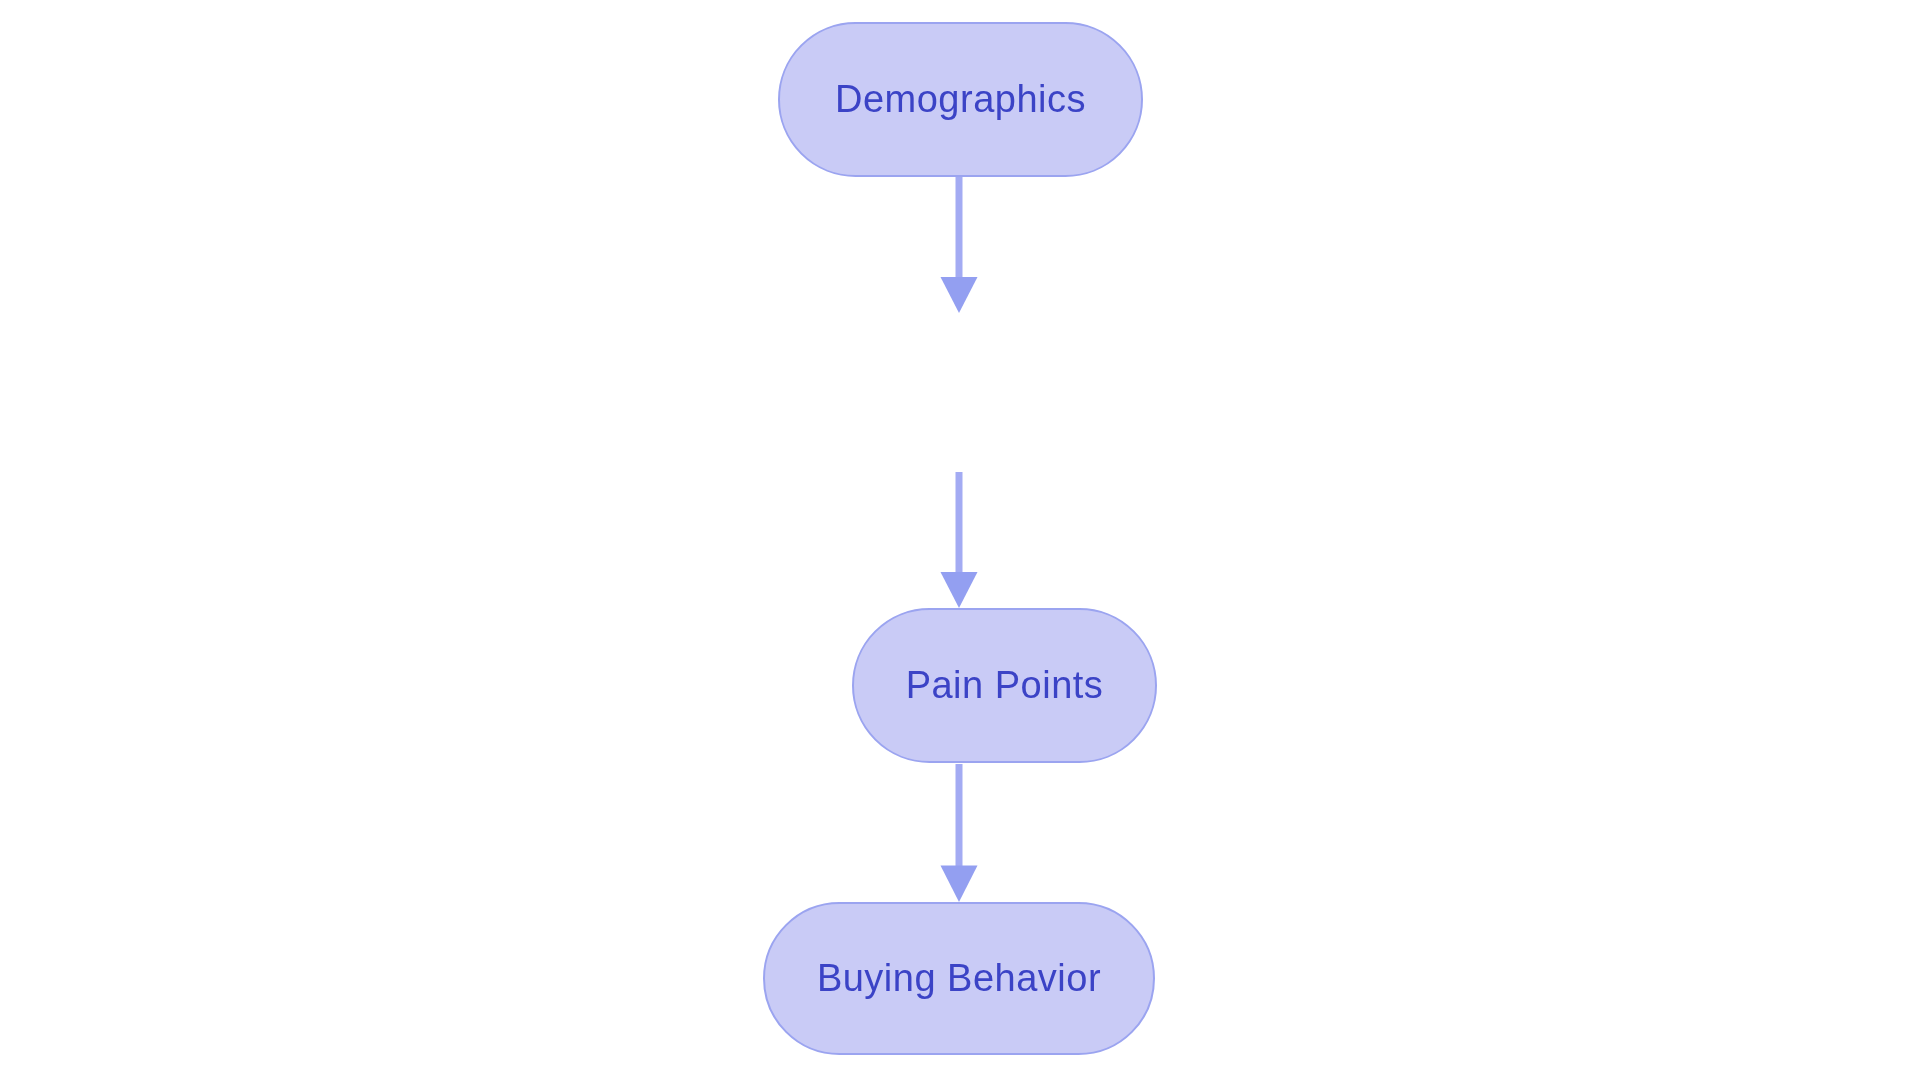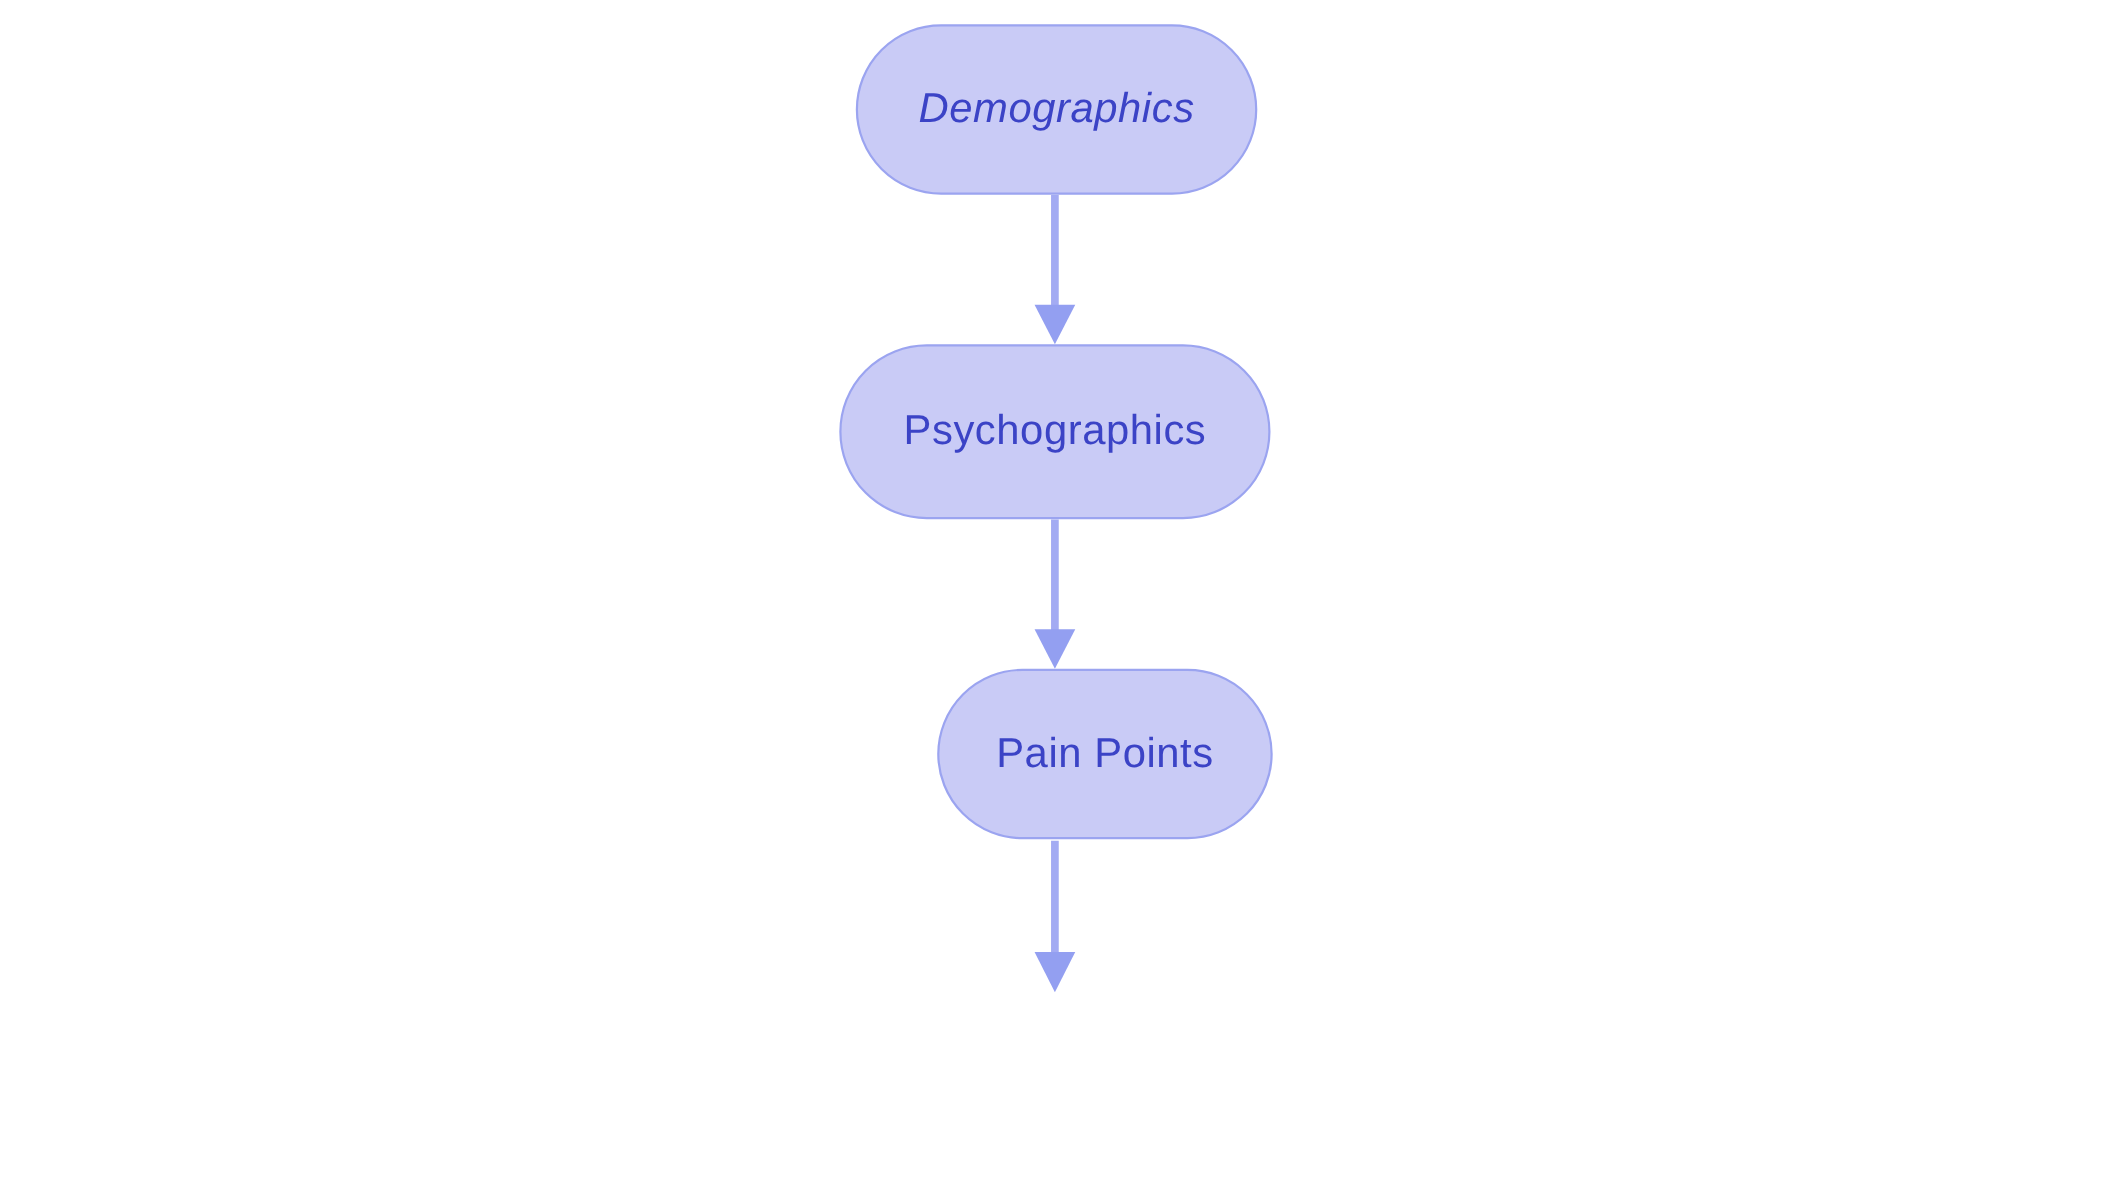--- a/index.html
+++ b/index.html
@@ -33,21 +33,21 @@
     align-items: center;
     justify-content: center;
   }
   .flow-node .node-label {
     color: var(--node-text);
     font-size: 38px;
     font-weight: 400;
     letter-spacing: 0.5px;
     white-space: nowrap;
   }
-  .node-1 { left: 778px; top: 22px;  width: 365px; height: 155px; font-style: italic; }
+  .node-1 { left: 778px; top: 22px;  width: 365px; height: 155px; }
   .node-2 { left: 763px; top: 313px; width: 392px; height: 159px; }
   .node-3 { left: 852px; top: 608px; width: 305px; height: 155px; }
   .node-4 { left: 763px; top: 902px; width: 392px; height: 153px; }
   .flow-arrow {
     position: absolute;
     width: 44px;
     display: block;
   }
   .arrow-1 { left: 937px; top: 177px; height: 136px; }
   .arrow-2 { left: 937px; top: 472px; height: 136px; }
@@ -62,32 +62,32 @@
 
   <div class="flow-node node-1">
     <span class="node-label">Demographics</span>
   </div>
 
   <svg class="flow-arrow arrow-1" viewBox="0 0 44 136" preserveAspectRatio="none" aria-hidden="true">
     <line x1="22" y1="0" x2="22" y2="103"></line>
     <polygon points="3.5,100 40.5,100 22,136"></polygon>
   </svg>
 
-  <div class="flow-node node-2">
-    <span class="node-label">Psychographics</span>
-  </div>
 
   <svg class="flow-arrow arrow-2" viewBox="0 0 44 136" preserveAspectRatio="none" aria-hidden="true">
     <line x1="22" y1="0" x2="22" y2="103"></line>
     <polygon points="3.5,100 40.5,100 22,136"></polygon>
   </svg>
 
   <div class="flow-node node-3">
     <span class="node-label">Pain Points</span>
   </div>
 
   <svg class="flow-arrow arrow-3" viewBox="0 0 44 136" preserveAspectRatio="none" aria-hidden="true">
     <line x1="22" y1="0" x2="22" y2="103"></line>
     <polygon points="3.5,100 40.5,100 22,136"></polygon>
   </svg>
 
+  <div class="flow-node node-4">
+    <span class="node-label">Buying Behavior</span>
+  </div>
 
 </div>
 
 </body></html>

